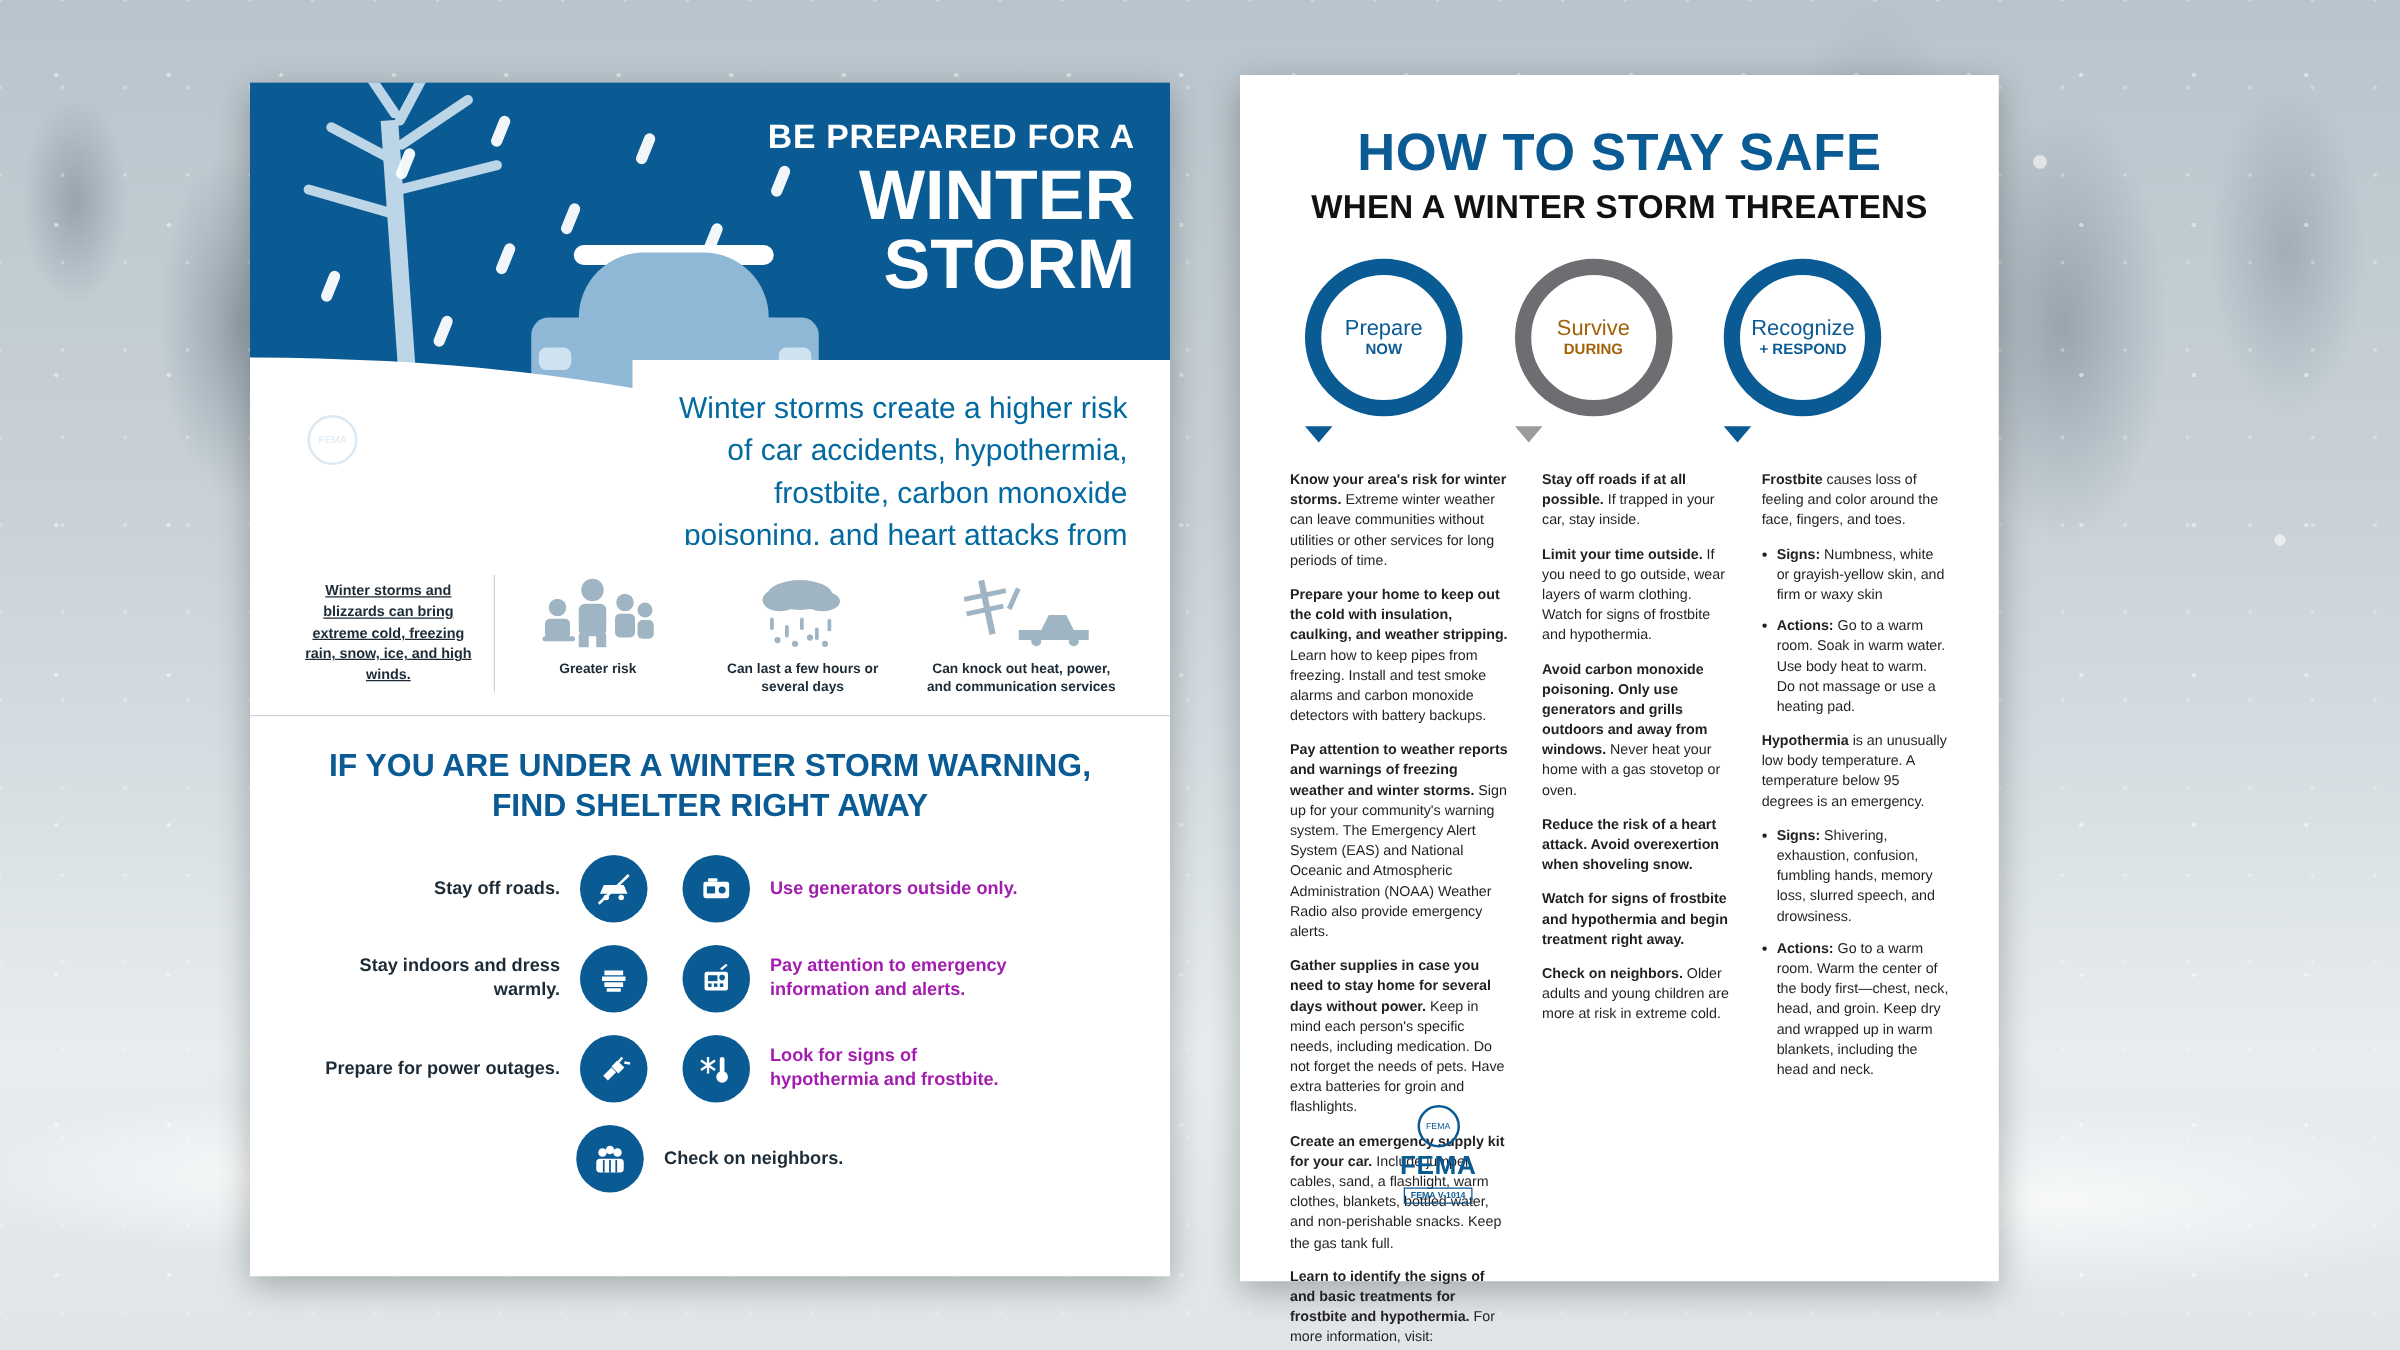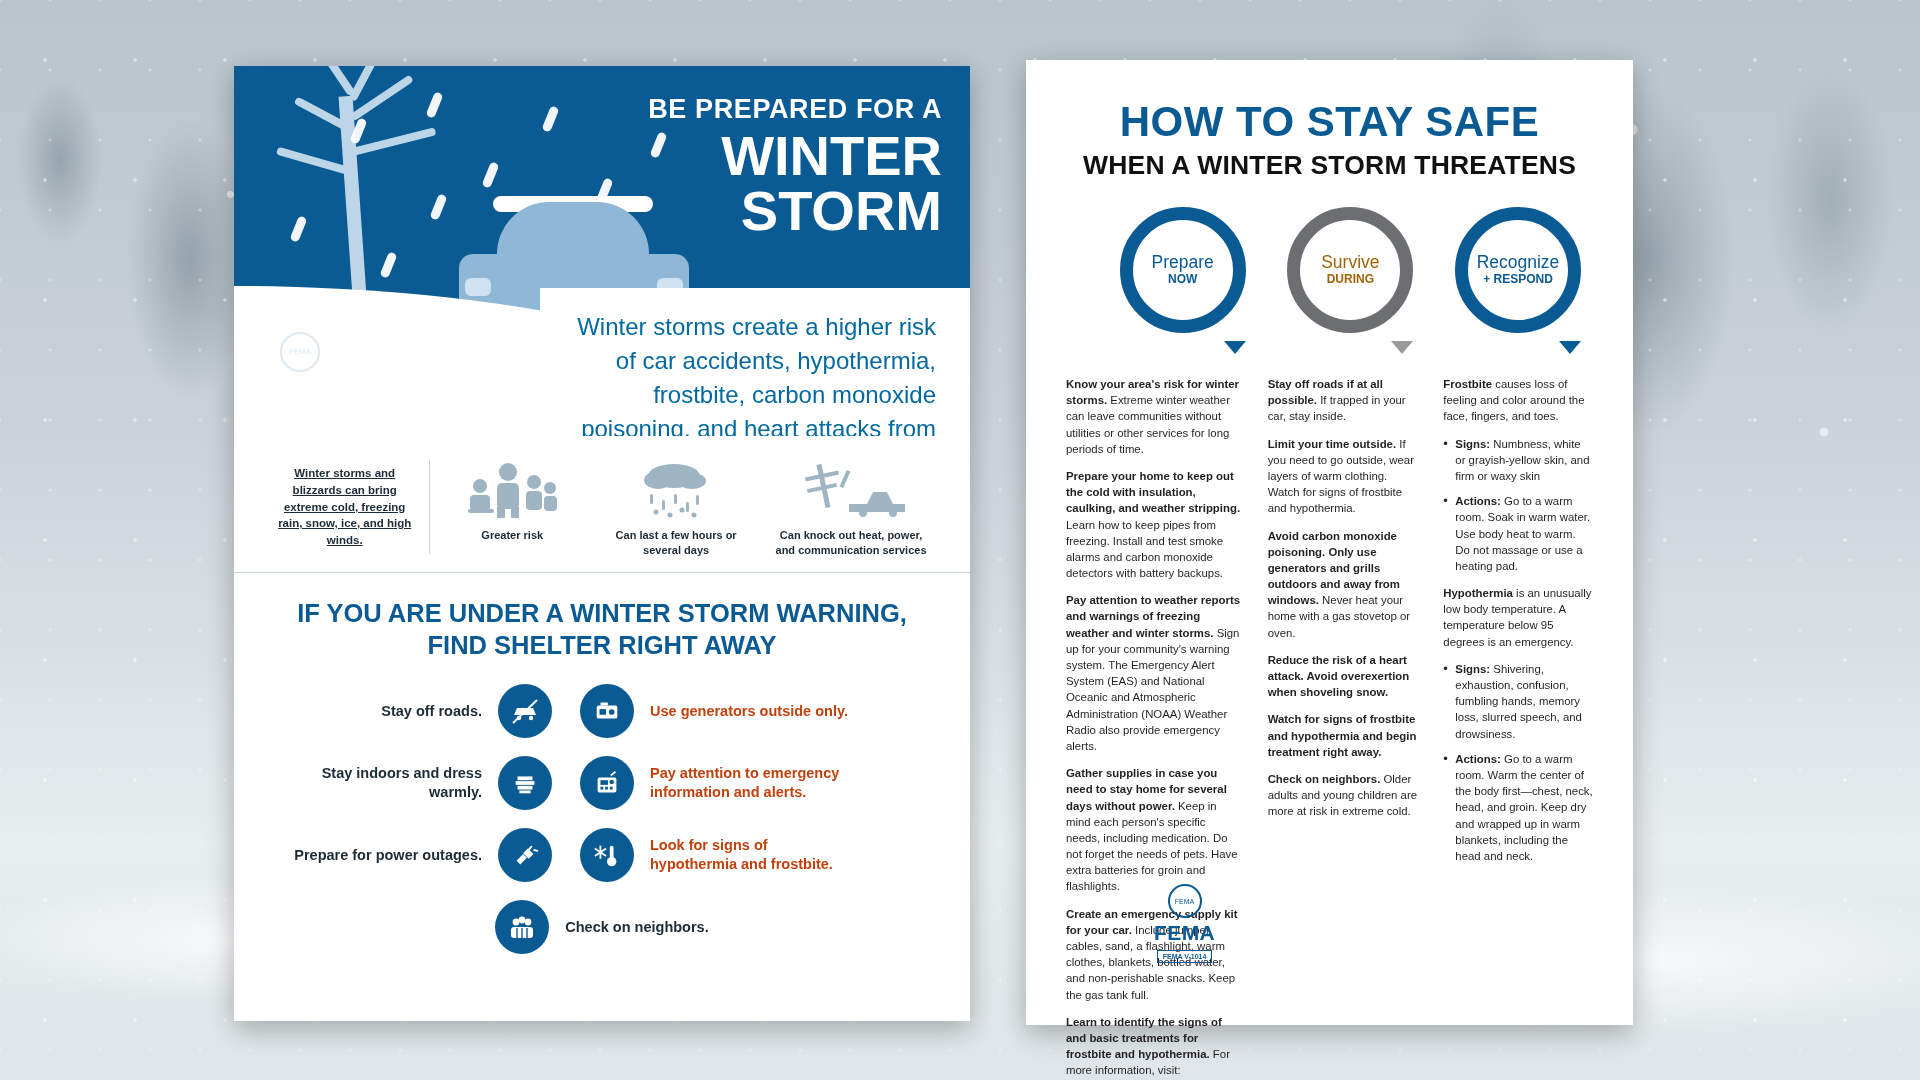--- a/index.html
+++ b/index.html
@@ -38,21 +38,20 @@
       radial-gradient(circle, rgba(255,255,255,.6) 1px, transparent 2px);
     background-size: 90px 120px, 50px 70px;
     background-position: 0 0, 25px 35px;
     opacity:.55;
   }
 
   
   .sheet {
     position: absolute; background: #ffffff;
     box-shadow: 0 8px 26px rgba(0,0,0,.28);
-    margin-left: 34px;
   }
   #sheet-left  { left: 200px; top: 66px; width: 736px; height: 955px; }
   #sheet-right { left: 992px; top: 60px; width: 607px; height: 965px; }
 
   
   .hero {
     position: relative; height: 370px; background: #0a5a93; overflow: hidden;
   }
   .hero .snowbank {
     position:absolute; left:0; bottom:0; width: 560px; height: 150px;
@@ -136,40 +135,40 @@
     line-height: 1.28; padding: 24px 40px 6px 40px;
   }
   .tips { padding: 16px 46px 0 46px; }
   .tip-row { display:flex; align-items:center; margin-bottom: 18px; }
   .tip-row .left-label {
     width: 218px; text-align:right; padding-right: 16px;
     font-size: 14.5px; font-weight:bold; color:#1c2b36; line-height:1.3;
   }
   .tip-row .right-label {
     width: 218px; text-align:left; padding-left: 16px;
-    font-size: 14.5px; font-weight:bold; color:#c2410c; line-height:1.3;
+    font-size: 14.5px; font-weight:bold; color:#a21caf; line-height:1.3;
   }
   .circ {
     width: 54px; height: 54px; border-radius: 50%; background:#0a5a93;
     display:flex; align-items:center; justify-content:center; color:#fff; flex: 0 0 auto;
   }
   .tip-row .gap { width: 28px; }
   .tip-center { display:flex; justify-content:center; align-items:center; gap: 16px; margin-top: 4px;}
   .tip-center .lbl { font-size: 14.5px; font-weight:bold; color:#1c2b36; }
 
   
   .r-pad { padding: 38px 34px 20px 34px; }
   .r-title1 {
     text-align:center; color:#0a5a93; font-size: 42px; font-weight:bold; letter-spacing:.5px;
   }
   .r-title2 {
     text-align:center; color:#111; font-size: 26.5px; font-weight:bold; margin-top: 4px; letter-spacing:.2px;
   }
   .rings { display:flex; justify-content:space-between; margin: 26px 18px 0 18px; }
-  .ring-wrap { width: 180px; display:flex; flex-direction:column; align-items:flex-end; }
+  .ring-wrap { width: 180px; display:flex; flex-direction:column; align-items:flex-start; }
   .ring {
     width: 126px; height: 126px; border-radius:50%; border: 13px solid #0a5a93;
     display:flex; flex-direction:column; align-items:center; justify-content:center;
     color:#0a5a93; text-align:center; line-height:1.12;
   }
   .ring.gray { border-color:#6d6e71; color:#a16207; }
   .ring .t1 { font-size: 17.5px; }
   .ring .t2 { font-size: 12px; font-weight:bold; }
   .arrow-down {
     width:0;height:0;border-left:11px solid transparent;border-right:11px solid transparent;

